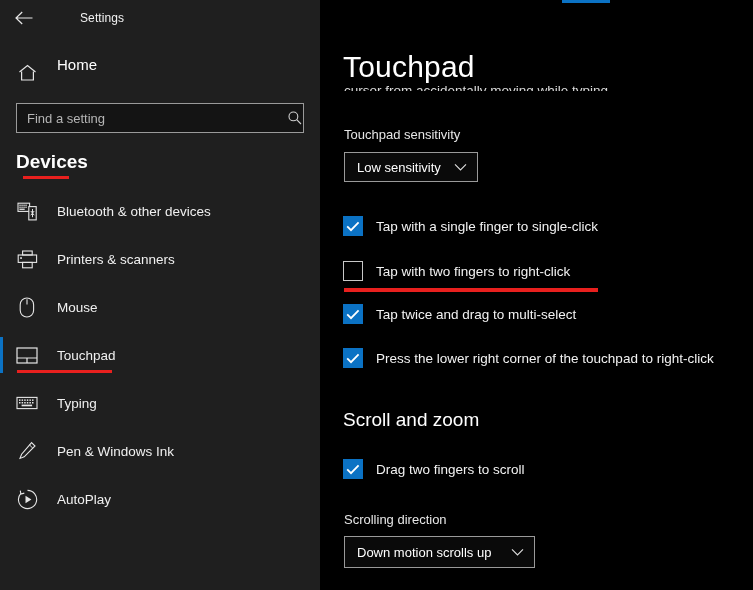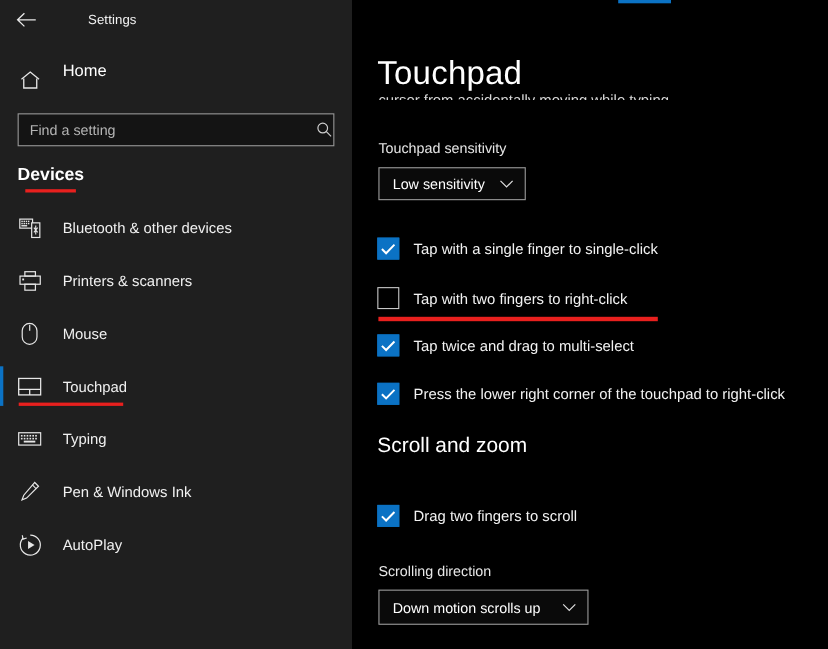--- a/index.html
+++ b/index.html
@@ -98,21 +98,21 @@
     font-size: 13px;
     font-family: "Liberation Sans", sans-serif;
   }
   .search-wrap input::placeholder { color: #b5b5b5; opacity: 1; }
   .search-icon { width: 16px; height: 16px; display: block; flex: 0 0 16px; }
 
   .group-head {
     position: relative;
     margin: 18px 0 0 16px;
     display: inline-block;
-    font-size: 16px;
+    font-size: 19px;
     font-weight: bold;
     color: #ffffff;
   }
   .group-head .ann-underline {
     position: absolute;
     left: 7px;
     bottom: -6px;
     width: 46px;
     height: 3px;
     background: #e8201e;
@@ -434,21 +434,21 @@
 
     <div class="check-row" style="left:23px; top:348px;">
       <span class="cbox on">
         <svg width="14" height="11" viewBox="0 0 14 11" aria-hidden="true">
           <path d="M1.2 5.4 L5 9.2 L12.6 1.4" fill="none" stroke="#ffffff" stroke-width="1.8"></path>
         </svg>
       </span>
       <span class="ctext">Press the lower right corner of the touchpad to right-click</span>
     </div>
 
-    <div class="section-head" style="left:23px; top:395px;">Scroll and zoom</div>
+    <div class="section-head" style="left:23px; top:409px;">Scroll and zoom</div>
 
     <div class="check-row" style="left:23px; top:459px;">
       <span class="cbox on">
         <svg width="14" height="11" viewBox="0 0 14 11" aria-hidden="true">
           <path d="M1.2 5.4 L5 9.2 L12.6 1.4" fill="none" stroke="#ffffff" stroke-width="1.8"></path>
         </svg>
       </span>
       <span class="ctext">Drag two fingers to scroll</span>
     </div>
 

